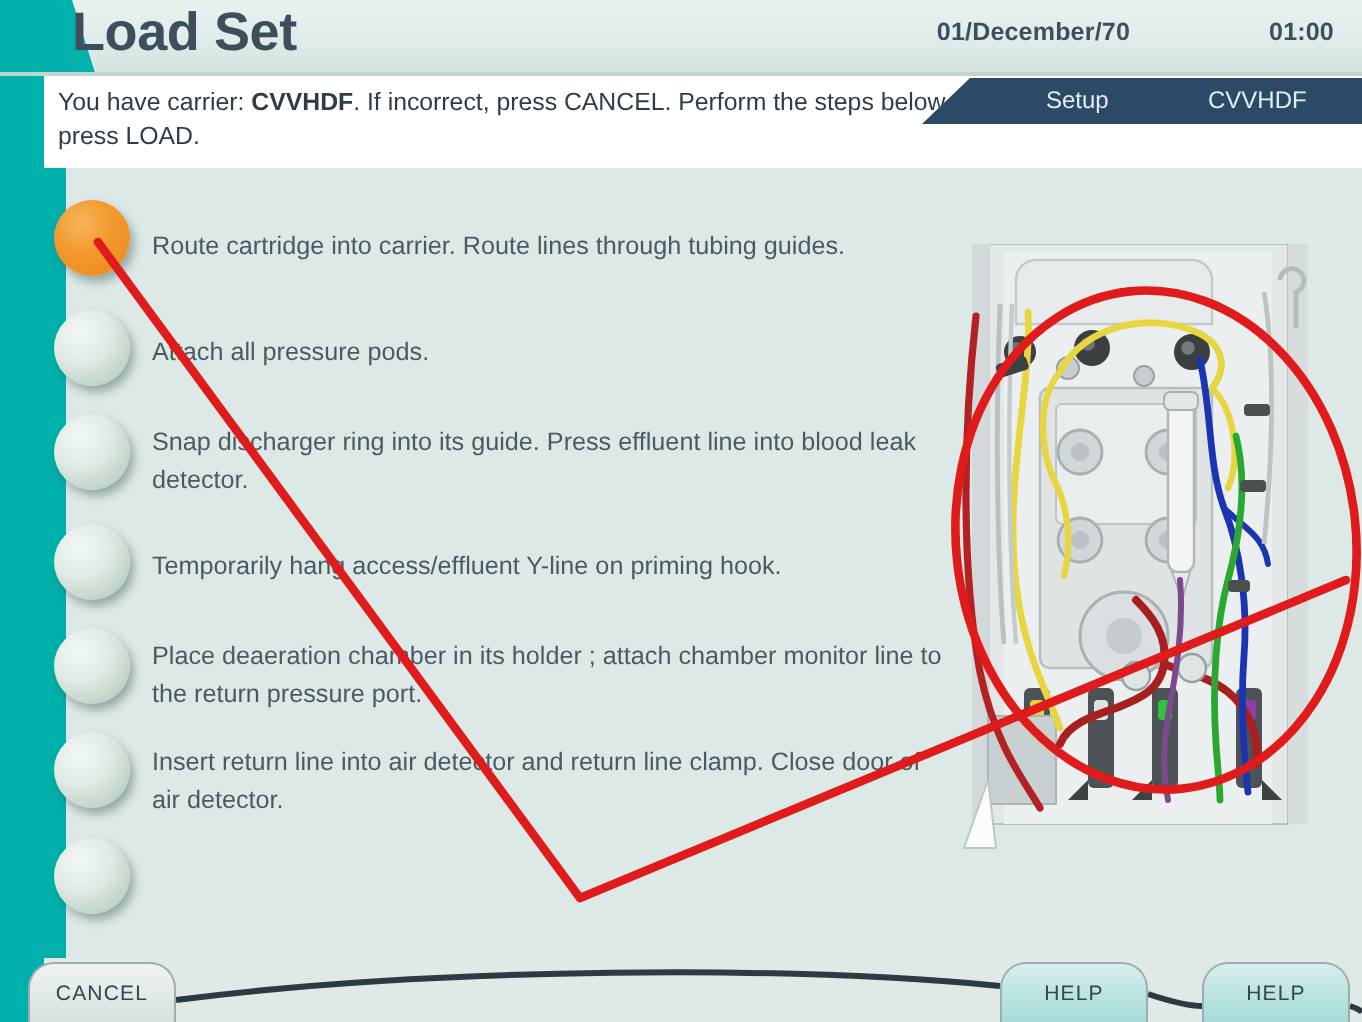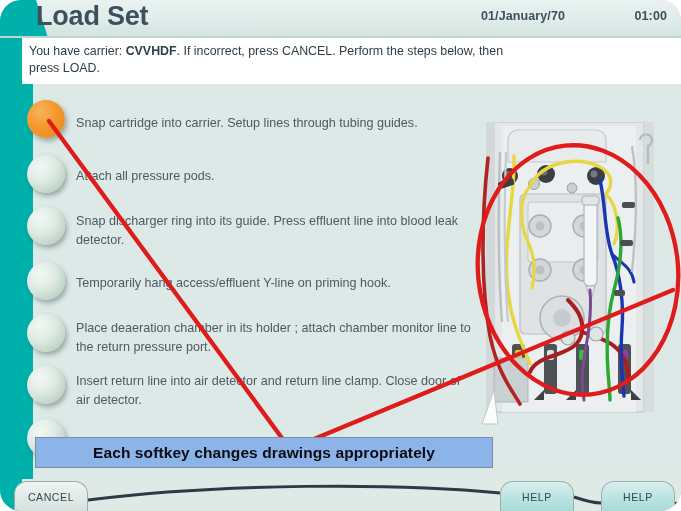--- a/index.html
+++ b/index.html
@@ -7,21 +7,20 @@
     padding: 0;
     background: #ffffff;
   }
   #screen {
     position: relative;
     width: 681px;
     height: 511px;
     overflow: hidden;
     font-family: "Liberation Sans", sans-serif;
     background: #f9a8d4;
-    border-radius: 21px;
     -webkit-font-smoothing: antialiased;
   }
 
   
   .titlebar {
     position: absolute;
     left: 0; top: 0;
     width: 681px; height: 38px;
     background: linear-gradient(to bottom, #e9f2f0 0%, #dfece9 55%, #d2e2de 100%);
   }
@@ -213,42 +212,46 @@
   .sk-connector { position: absolute; left: 0; top: 479px; width: 681px; height: 32px; }
 </style>
 </head>
 <body>
 
 <div id="screen">
 
   <div class="titlebar">
     <div class="teal-corner"></div>
     <div class="page-title">Load Set</div>
-    <div class="datetime dt-date">01/January/70</div>
+    <div class="datetime dt-date">01/December/70</div>
     <div class="datetime dt-time">01:00</div>
     <div class="titlebar-lower-rule"></div>
   </div>
 
   <div class="infostrip"></div>
   <div class="teal-spine-top"></div>
   <div class="info-text"><span>You have carrier: </span><b>CVVHDF</b><span>. If incorrect, press CANCEL. Perform the steps below, then press LOAD.</span></div>
 
+  <div class="mode-banner">
+    <span class="mode-setup">Setup</span>
+    <span class="mode-modality">CVVHDF</span>
+  </div>
 
   <div class="content"></div>
   <div class="teal-spine"></div>
 
   <div class="bullet bullet-active" style="top:100px"></div>
   <div class="bullet bullet-inactive" style="top:155px"></div>
   <div class="bullet bullet-inactive" style="top:207px"></div>
   <div class="bullet bullet-inactive" style="top:262px"></div>
   <div class="bullet bullet-inactive" style="top:314px"></div>
   <div class="bullet bullet-inactive" style="top:366px"></div>
   <div class="bullet bullet-inactive" style="top:419px"></div>
 
-  <div class="step-text" style="top:114px">Snap cartridge into carrier. Setup lines through tubing guides.</div>
+  <div class="step-text" style="top:114px">Route cartridge into carrier. Route lines through tubing guides.</div>
   <div class="step-text" style="top:167px">Attach all pressure pods.</div>
   <div class="step-text" style="top:212px">Snap discharger ring into its guide. Press effluent line into blood leak detector.</div>
   <div class="step-text" style="top:274px">Temporarily hang access/effluent Y-line on priming hook.</div>
   <div class="step-text" style="top:319px; width:398px">Place deaeration chamber in its holder ; attach chamber monitor line to the return pressure port.</div>
   <div class="step-text" style="top:372px; width:398px">Insert return line into air detector and return line clamp. Close door of air detector.</div>
 
   <div class="diagram">
     <svg width="206" height="310" viewBox="0 0 206 310" xmlns="http://www.w3.org/2000/svg">
 
       <rect x="22" y="0" width="150" height="290" fill="#e4e7e8"></rect>
@@ -337,23 +340,20 @@
     </svg>
   </div>
 
   <svg class="annot-overlay" viewBox="0 0 681 511" xmlns="http://www.w3.org/2000/svg">
 
     <polyline points="49,121 290,449 673,290" fill="none" stroke="#e01b1b" stroke-width="4.3" stroke-linecap="round" stroke-linejoin="round"></polyline>
 
     <ellipse cx="578" cy="270" rx="100" ry="125" fill="none" stroke="#e01b1b" stroke-width="4.3" transform="rotate(-6 578 270)"></ellipse>
   </svg>
 
-  <div class="callout">
-    <span>Each softkey changes drawings appropriately</span>
-  </div>
 
   <div class="softkey-bar"></div>
   <svg class="sk-connector" viewBox="0 0 681 32" xmlns="http://www.w3.org/2000/svg">
     <path d="M88 21 C 220 4, 400 4, 500 14" fill="none" stroke="#2c3a44" stroke-width="3"></path>
     <path d="M574 18 C 586 22, 594 24, 601 24" fill="none" stroke="#2c3a44" stroke-width="3"></path>
     <path d="M675 24 C 678 25, 680 26, 681 27" fill="none" stroke="#2c3a44" stroke-width="3"></path>
   </svg>
   <div class="teal-foot"></div>
 
   <div class="softkey softkey-grey sk-cancel">

